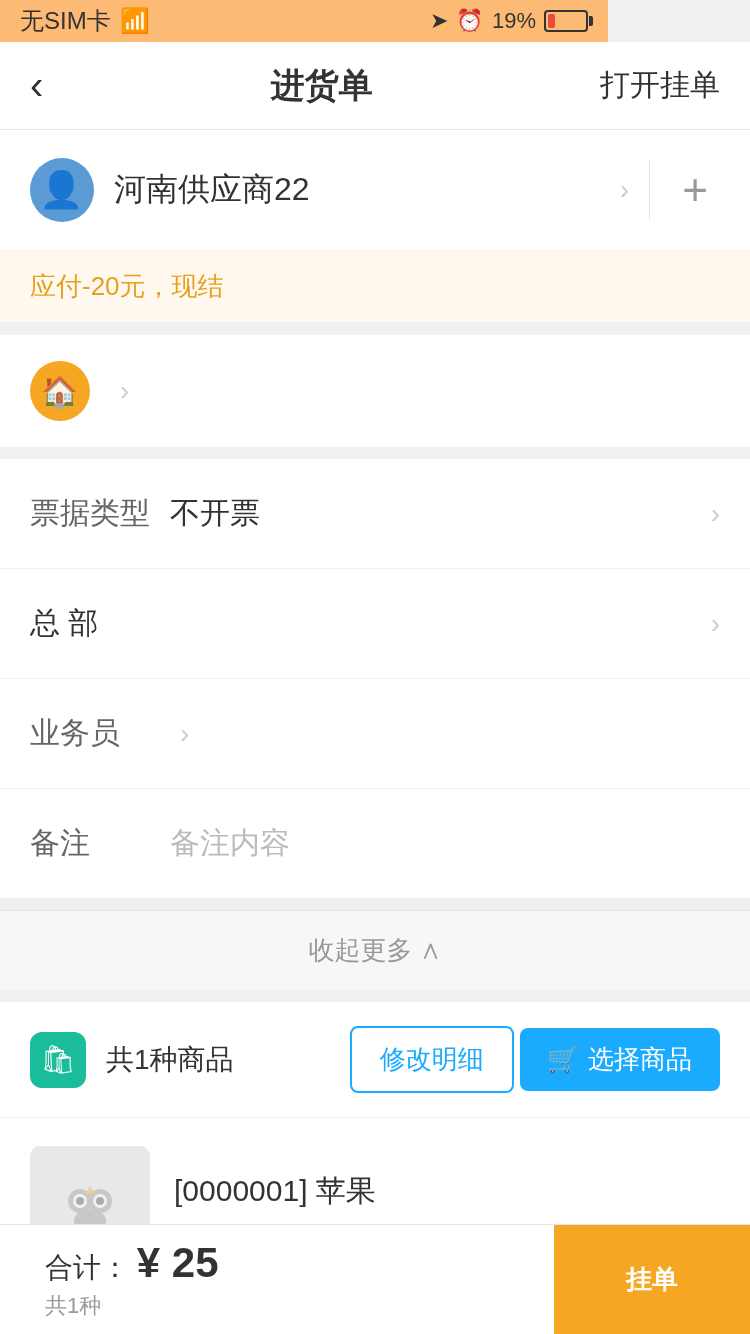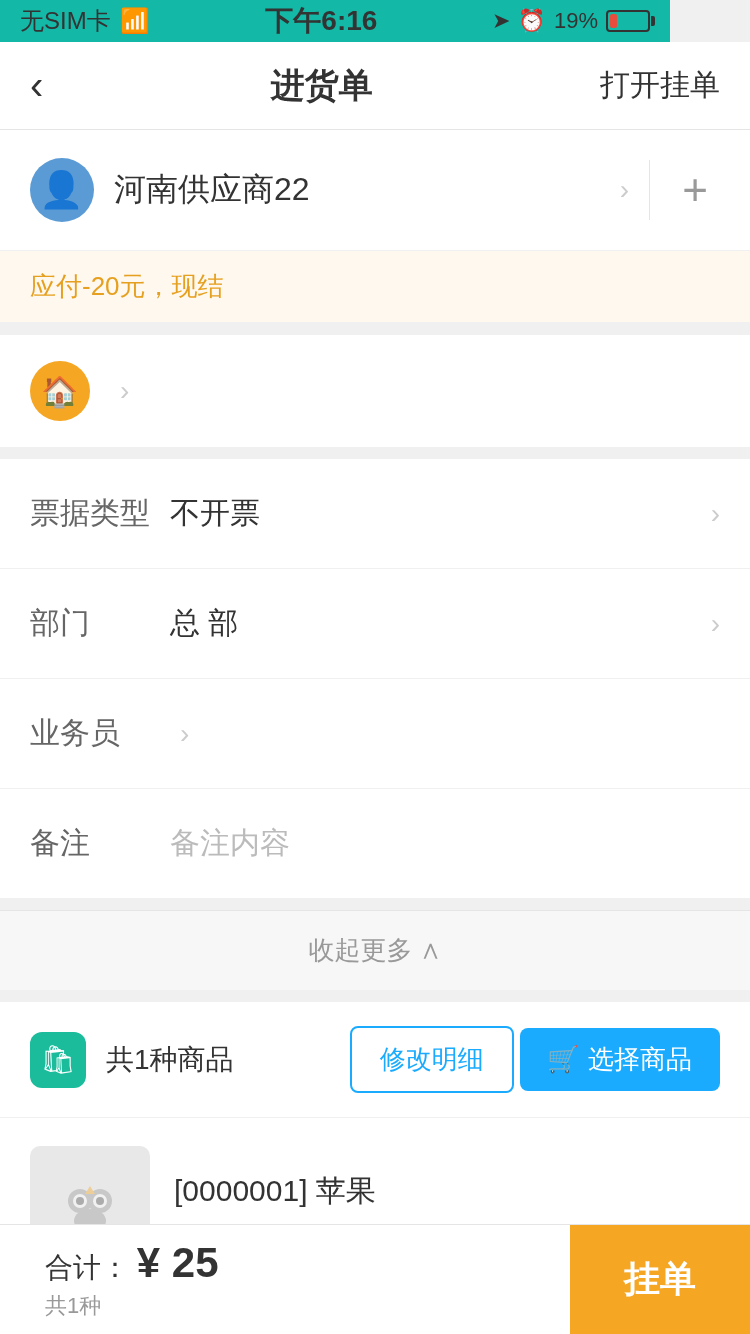--- a/index.html
+++ b/index.html
@@ -8,23 +8,23 @@
       width: 750px;
       min-height: 1334px;
       font-family: -apple-system, "PingFang SC", "Helvetica Neue", Arial, sans-serif;
       background: #f0f0f0;
       font-size: 28px;
       color: #333;
     }
 
     
     .status-bar {
-      width: 670px;
+      width: 608px;
       height: 42px;
-      background: #14b8a6;
+      background: #fdba74;
       display: flex;
       align-items: center;
       justify-content: space-between;
       padding: 0 20px;
       font-size: 24px;
       color: #333;
     }
     .status-left { display: flex; align-items: center; gap: 10px; }
     .status-center { font-weight: 600; font-size: 28px; }
     .status-right { display: flex; align-items: center; gap: 8px; font-size: 22px; }
@@ -267,25 +267,25 @@
       font-size: 42px;
       font-weight: 600;
       color: #333;
     }
     .total-sub {
       font-size: 22px;
       color: #999;
       margin-top: 4px;
     }
     .btn-hang {
-      width: 180px;
+      width: 196px;
       height: 110px;
       background: #f5a623;
       color: #fff;
-      font-size: 36px;
+      font-size: 26px;
       font-weight: 600;
       border: none;
       cursor: pointer;
       display: flex;
       align-items: center;
       justify-content: center;
     }
     .btn-settle {
       width: 196px;
       height: 110px;
@@ -303,21 +303,20 @@
     .spacer { height: 110px; }
   </style>
 </head>
 <body>
 
 <div class="status-bar">
   <div class="status-left">
     <span>无SIM卡</span>
     <span>📶</span>
   </div>
-  <div class="status-center">下午6:16</div>
   <div class="status-right">
     <span>➤</span>
     <span>⏰</span>
     <span>19%</span>
     <div class="battery">
       <div class="battery-fill"></div>
     </div>
   </div>
 </div>
 
@@ -353,21 +352,20 @@
 
   <div class="section">
 
     <div class="form-row">
       <span class="form-label">票据类型</span>
       <span class="form-value">不开票</span>
       <span class="chevron">›</span>
     </div>
 
     <div class="form-row">
-      <span class="form-label">部门</span>
       <span class="form-value">总 部</span>
       <span class="chevron">›</span>
     </div>
 
     <div class="form-row">
       <span class="form-label">业务员</span>
       <span class="chevron">›</span>
     </div>
 
     <div class="form-row">

